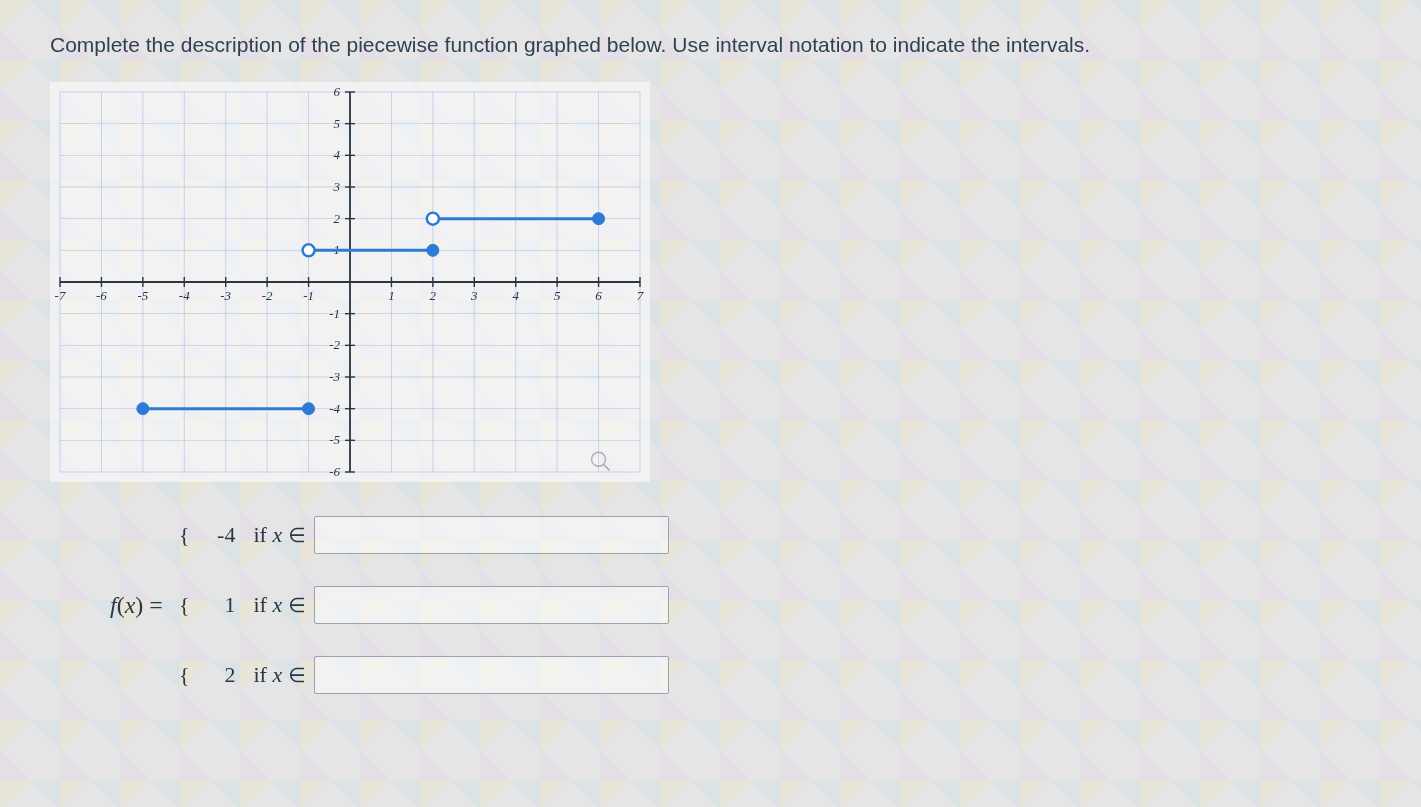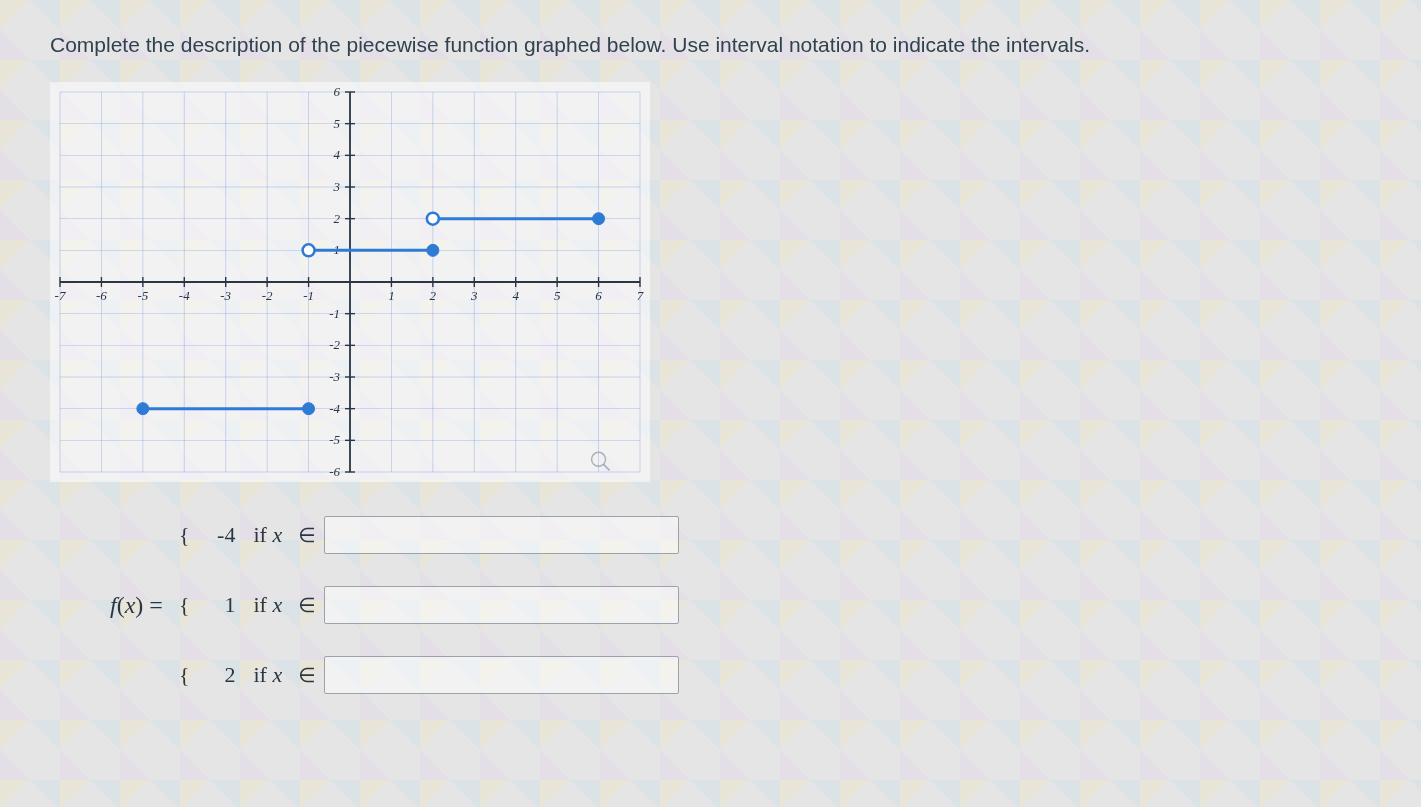--- a/index.html
+++ b/index.html
@@ -57,21 +57,21 @@
     font-size: 22px;
     margin-right: 10px;
     font-family: "Times New Roman", serif;
   }
   .val {
     width: 36px;
     text-align: right;
     margin-right: 18px;
   }
   .ifx {
-    margin-right: 16px;
+    margin-right: 6px;
     font-family: Liberation Serif, serif;
   }
   .ifx .xi { font-style: italic; }
   .elem {
     font-size: 20px;
     margin-right: 8px;
   }
   input.interval {
     width: 355px;
     height: 38px;

